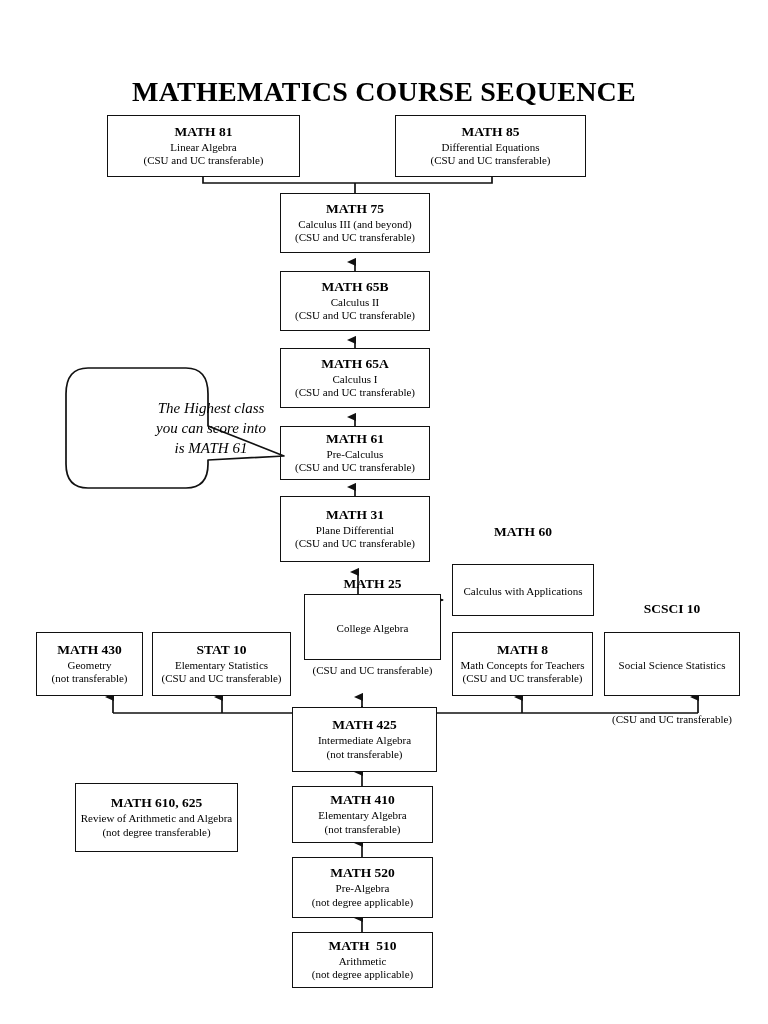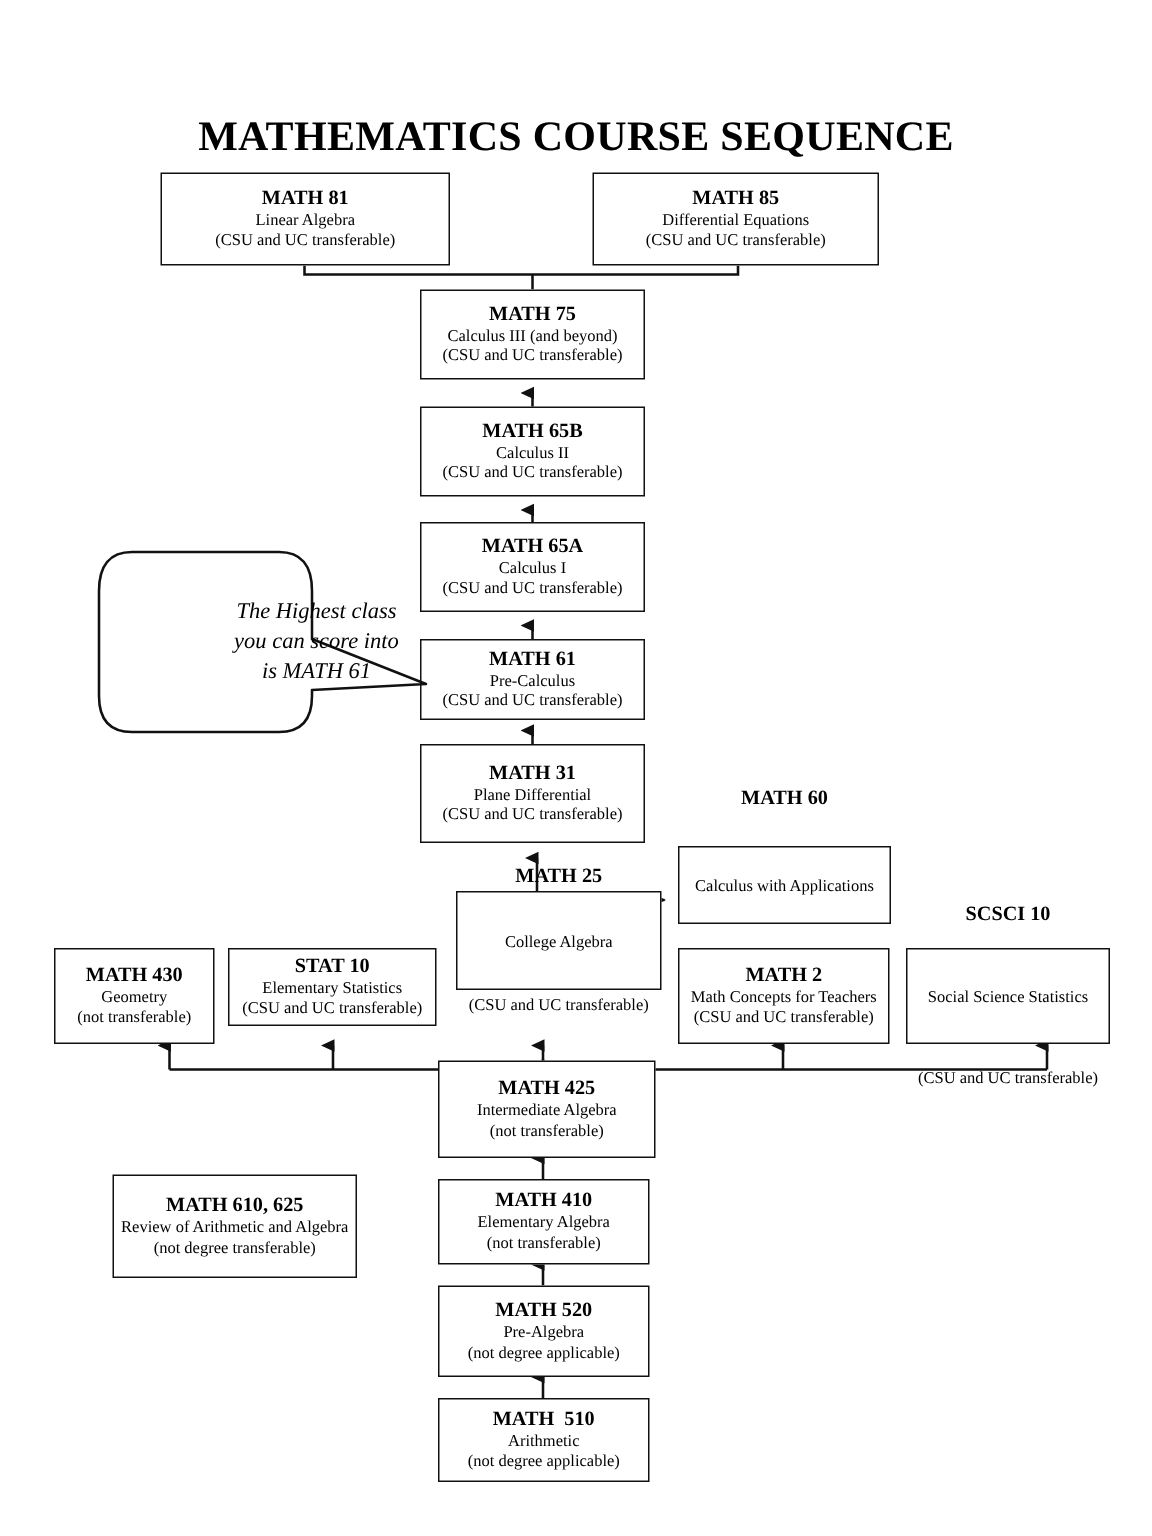--- a/index.html
+++ b/index.html
@@ -183,34 +183,34 @@
     </svg>
     <div class="callout-text">The Highest class you can score into is MATH 61</div>
   </div>
 
   <div class="node" style="left:36px; top:632px; width:107px; height:64px;">
     <div class="code">MATH 430</div>
     <div class="name">Geometry</div>
     <div class="note">(not transferable)</div>
   </div>
 
-  <div class="node" style="left:152px; top:632px; width:139px; height:52px;">
+  <div class="node" style="left:152px; top:632px; width:139px; height:64px;">
     <div class="code">STAT 10</div>
     <div class="name">Elementary Statistics</div>
     <div class="note">(CSU and UC transferable)</div>
   </div>
 
   <div class="node" style="left:304px; top:594px; width:137px; height:66px;gap:29px;">
     <div class="code">MATH 25</div>
     <div class="name">College Algebra</div>
     <div class="note">(CSU and UC transferable)</div>
   </div>
 
   <div class="node" style="left:452px; top:632px; width:141px; height:64px;">
-    <div class="code">MATH 2</div>
+    <div class="code">MATH 8</div>
     <div class="name">Math Concepts for Teachers</div>
     <div class="note">(CSU and UC transferable)</div>
   </div>
 
   <div class="node" style="left:604px; top:632px; width:136px; height:64px;gap:41px;">
     <div class="code">SCSCI 10</div>
     <div class="name">Social Science Statistics</div>
     <div class="note">(CSU and UC transferable)</div>
   </div>
 

